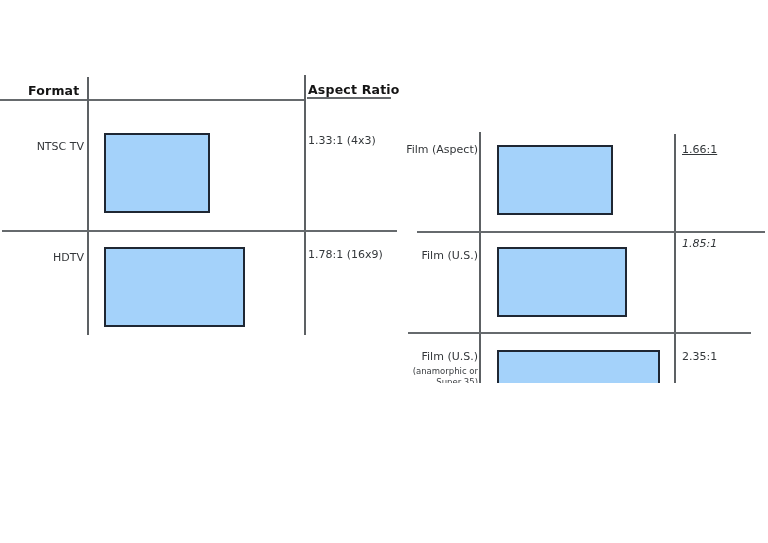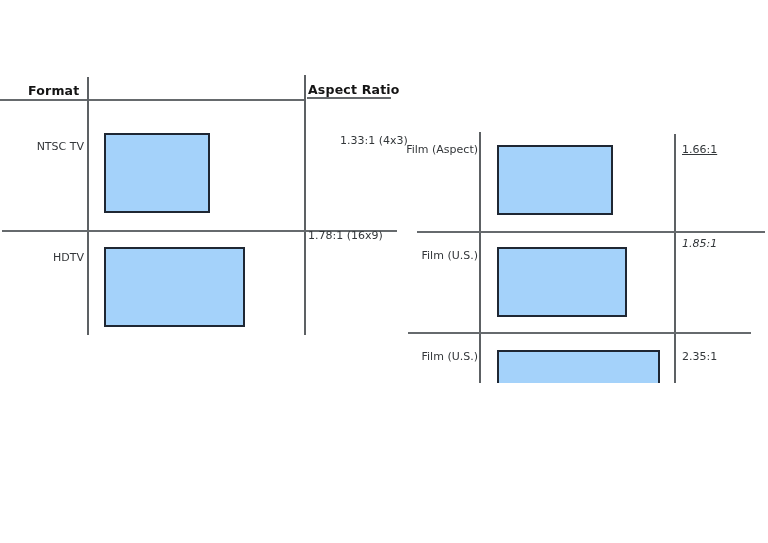--- a/index.html
+++ b/index.html
@@ -68,27 +68,27 @@
 
   <div class="vline" style="left:87px; top:77px; height:258px;"></div>
   <div class="vline" style="left:304px; top:75px; height:260px;"></div>
 
   <div class="hline" style="left:2px; top:230px; width:395px;"></div>
 
   <div class="lbl-r" style="left:18px; top:140px; width:66px;">NTSC TV</div>
 
   <div class="frame-rect" style="left:104px; top:133px; width:106px; height:80px;"></div>
 
-  <div class="ratio" style="left:308px; top:134px;margin-left:32px;">1.33:1 (4x3)</div>
+  <div class="ratio" style="left:308px; top:134px;">1.33:1 (4x3)</div>
 
   <div class="lbl-r" style="left:18px; top:251px; width:66px;">HDTV</div>
 
   <div class="frame-rect" style="left:104px; top:247px; width:141px; height:80px;"></div>
 
-  <div class="ratio" style="left:308px; top:229px;text-align:center;">1.78:1 (16x9)</div>
+  <div class="ratio" style="left:308px; top:248px;text-align:center;">1.78:1 (16x9)</div>
 
   <div class="vline" style="left:479px; top:132px; height:303px;"></div>
   <div class="vline" style="left:674px; top:134px; height:301px;"></div>
 
   <div class="hline" style="left:417px; top:231px; width:348px;"></div>
   <div class="hline" style="left:408px; top:332px; width:343px;"></div>
 
   <div class="lbl-r" style="left:397px; top:143px; width:81px;">Film (Aspect)</div>
 
   <div class="frame-rect" style="left:497px; top:145px; width:116px; height:70px;"></div>
@@ -96,18 +96,19 @@
   <div class="ratio" style="left:682px; top:143px;text-decoration:underline;">1.66:1</div>
 
   <div class="lbl-r" style="left:397px; top:249px; width:81px;">Film (U.S.)</div>
 
   <div class="frame-rect" style="left:497px; top:247px; width:130px; height:70px;"></div>
 
   <div class="ratio" style="left:682px; top:237px;font-style:italic;">1.85:1</div>
 
   <div class="lbl-r" style="left:397px; top:350px; width:81px;">Film (U.S.)</div>
 
+  <div class="sub" style="left:397px; top:366px; width:81px;">(anamorphic or Super 35)</div>
 
   <div class="frame-rect" style="left:497px; top:350px; width:163px; height:70px;"></div>
 
   <div class="ratio" style="left:682px; top:350px;text-align:right;">2.35:1</div>
 
 </div>
 
 </body></html>

